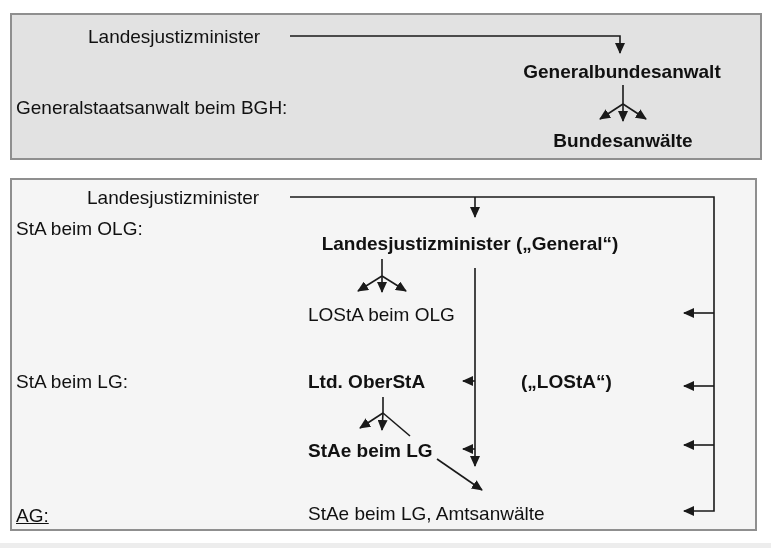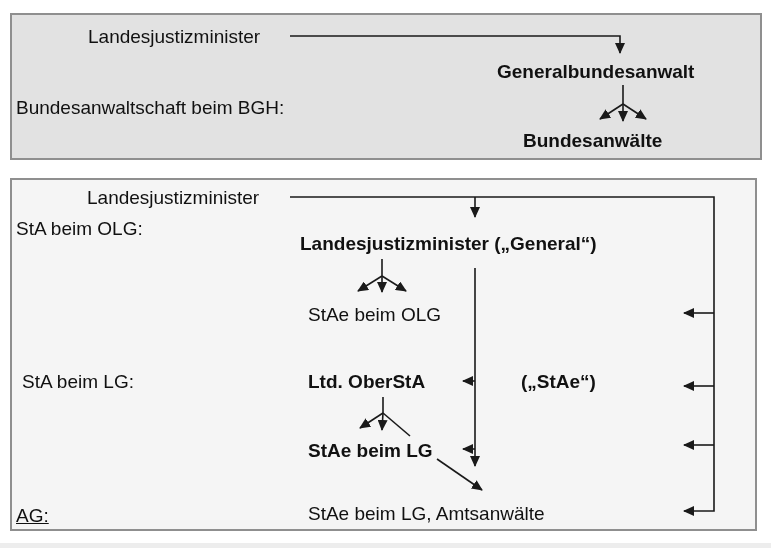--- a/index.html
+++ b/index.html
@@ -11,21 +11,21 @@
     width:771px;height:548px;position:relative;overflow:hidden;
     background:var(--page-bg);
     font-family:"Liberation Sans","DejaVu Sans",sans-serif;
     color:var(--text);
   }
   .box{position:absolute;border:2px solid var(--box-border);box-sizing:border-box;}
   .box.top{left:10px;top:13px;width:752px;height:147px;background:var(--box-top-fill);}
   .box.bottom{left:10px;top:178px;width:747px;height:353px;background:var(--box-bottom-fill);}
   .lbl{position:absolute;font-size:19px;line-height:22px;white-space:nowrap;}
   .b{font-weight:700;}
-  .ctr{text-align:left;}
+  .ctr{text-align:center;}
   svg.overlay{position:absolute;left:0;top:0;width:771px;height:548px;pointer-events:none;}
   svg .ln{stroke:var(--line);stroke-width:1.6;fill:none;}
   svg .ah{fill:var(--line);}
   .footer-strip{position:absolute;left:0;bottom:0;width:771px;height:5px;background:var(--footer-strip);}
 </style>
 </head>
 <body>
 
 <div class="box top"></div>
 <div class="box bottom"></div>
@@ -61,27 +61,27 @@
   <path class="ln" d="M383,397 L383,413"></path>
   <path class="ln" d="M383,413 L360,428" marker-end="url(#ah)"></path>
   <path class="ln" d="M383,413 L382,430" marker-end="url(#ah)"></path>
   <path class="ln" d="M383,413 L410,436"></path>
 
   <path class="ln" d="M437,459 L482,490" marker-end="url(#ah)"></path>
 </svg>
 
 <div class="lbl" style="left:88px;top:26px;">Landesjustizminister</div>
 <div class="lbl b ctr" style="left:497px;top:61px;width:250px;">Generalbundesanwalt</div>
-<div class="lbl" style="left:16px;top:97px;">Bundesanwaltschaft beim BGH:</div>
+<div class="lbl" style="left:16px;top:97px;">Generalstaatsanwalt beim BGH:</div>
 <div class="lbl ctr" style="left:523px;top:130px;width:200px;font-weight:bold;">Bundesanwälte</div>
 
 <div class="lbl" style="left:87px;top:187px;">Landesjustizminister</div>
 <div class="lbl" style="left:16px;top:218px;">StA beim OLG:</div>
 <div class="lbl b ctr" style="left:300px;top:233px;width:340px;">Landesjustizminister („General“)</div>
-<div class="lbl" style="left:308px;top:304px;">StAe beim OLG</div>
-<div class="lbl" style="left:16px;top:371px;margin-left:6px;">StA beim LG:</div>
+<div class="lbl" style="left:308px;top:304px;">LOStA beim OLG</div>
+<div class="lbl" style="left:16px;top:371px;">StA beim LG:</div>
 <div class="lbl b" style="left:308px;top:371px;text-align:right;">Ltd. OberStA</div>
-<div class="lbl b" style="left:521px;top:371px;">(„StAe“)</div>
+<div class="lbl b" style="left:521px;top:371px;">(„LOStA“)</div>
 <div class="lbl" style="left:308px;top:440px;font-weight:bold;">StAe beim LG</div>
 <div class="lbl" style="left:16px;top:505px;text-decoration:underline;">AG:</div>
 <div class="lbl" style="left:308px;top:503px;">StAe beim LG, Amtsanwälte</div>
 
 <div class="footer-strip"></div>
 
 </body></html>

